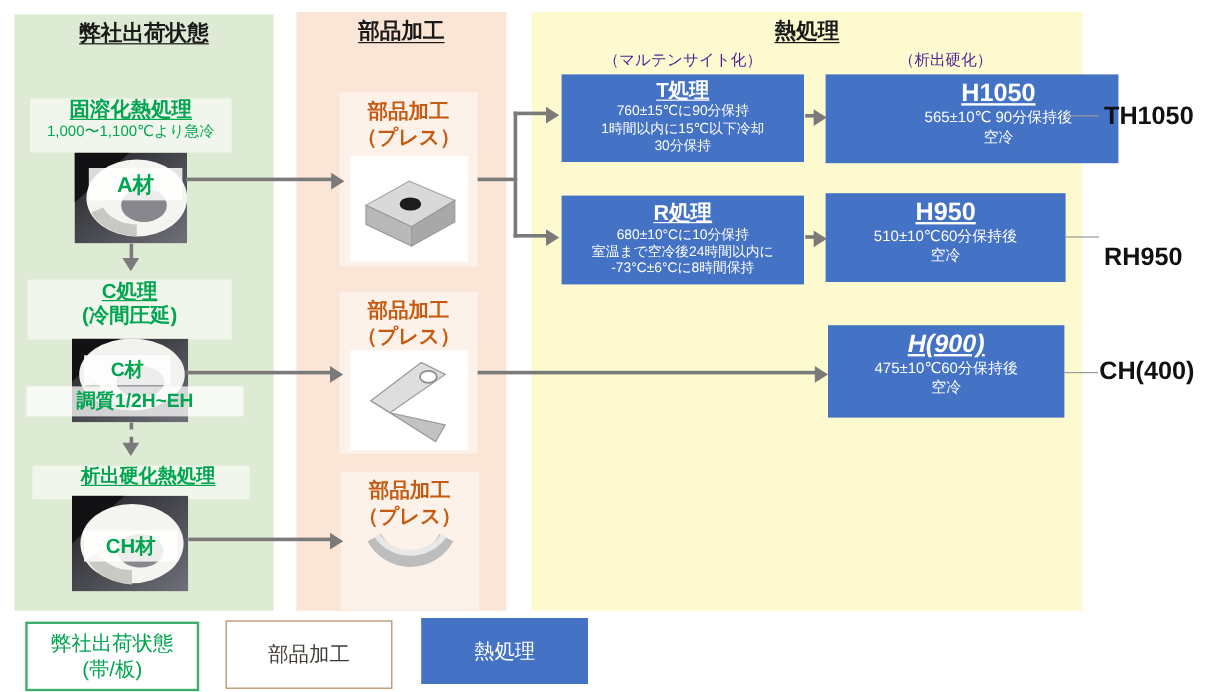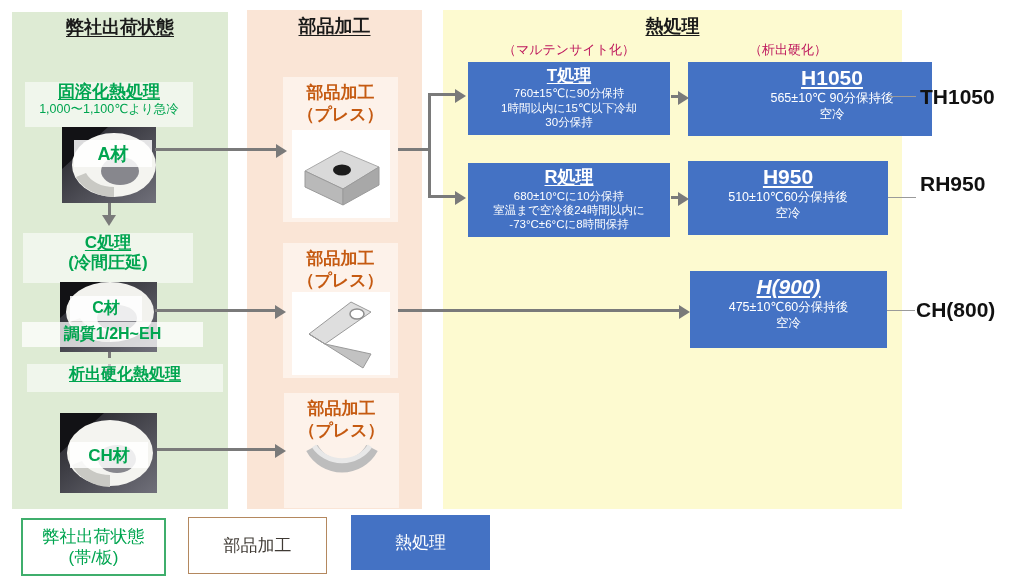--- a/index.html
+++ b/index.html
@@ -14,21 +14,21 @@
   .photo{position:absolute;overflow:hidden;}
   .photo svg{display:block;}
   .mat-label{position:absolute;background:rgba(255,255,255,0.85);color:#00A550;font-weight:bold;
              text-align:center;display:flex;align-items:center;justify-content:center;}
   .mid-box{position:absolute;background:#FDF2EA;text-align:center;}
   .mid-box .t{color:#C55A11;font-weight:bold;font-size:17px;line-height:1.3;padding-top:5px;}
   .part-img{position:absolute;background:#fff;display:flex;align-items:center;justify-content:center;}
   .blue-box{position:absolute;background:#4472C4;color:#fff;text-align:center;line-height:1.25;}
   .blue-box .bt{font-weight:bold;text-decoration:underline;text-underline-offset:2px;display:block;margin-top:3px;}
   .blue-box .bl{display:block;font-size:11.5px;}
-  .sub-label{position:absolute;text-align:center;font-size:13px;color:#be185d;}
+  .sub-label{position:absolute;text-align:center;font-size:13px;color:#4c1d95;}
   .out-label{position:absolute;font-weight:bold;font-size:21px;color:#111;white-space:nowrap;}
   .hline{position:absolute;height:3px;background:#7a7a7a;}
   .vline{position:absolute;width:3px;background:#7a7a7a;}
   .vdash{position:absolute;width:0;border-left:3px dashed #7a7a7a;}
   .thin{position:absolute;height:1px;background:#9a9a9a;}
   .ar-r{position:absolute;width:0;height:0;border-top:7px solid transparent;
         border-bottom:7px solid transparent;border-left:11px solid #7a7a7a;}
   .ar-d{position:absolute;width:0;height:0;border-left:7px solid transparent;
         border-right:7px solid transparent;border-top:11px solid #7a7a7a;}
   .legend{position:absolute;display:flex;align-items:center;justify-content:center;
@@ -91,21 +91,21 @@
   <div class="mat-label" style="left:70px;top:296px;width:72px;height:25px;font-size:16px;">
     <span>C材</span>
   </div>
   <div class="mat-label" style="left:22px;top:322px;width:181px;height:25px;font-size:16px;background:rgba(255,255,255,0.75);">
     <span>調質1/2H~EH</span>
   </div>
 
   <div class="vdash" style="left:108px;top:352px;height:18px;"></div>
   <div class="ar-d" style="left:102px;top:369px;"></div>
 
-  <div class="green-box" style="left:27px;top:364px;width:196px;height:28px;">
+  <div class="green-box" style="left:27px;top:388px;width:169px;height:28px;padding-left:12px;">
     <div class="green-title" style="font-size:16px;">析出硬化熱処理</div>
   </div>
 
   <div class="photo" style="left:60px;top:413px;width:97px;height:80px;">
     <svg width="97" height="80" viewBox="0 0 97 80">
       <rect width="97" height="80" fill="url(#coilbg)"></rect>
       <polygon points="0,0 44,0 0,40" fill="#121215"></polygon>
       <ellipse cx="50" cy="40" rx="43" ry="33" fill="#f4f4f0"></ellipse>
       <ellipse cx="57" cy="46" rx="19" ry="14" fill="#87878d"></ellipse>
       <path d="M12,52 A43,33 0 0 0 50,74 L50,62 A30,22 0 0 1 22,48 Z" fill="#c9c9c4"></path>
@@ -206,22 +206,22 @@
   <div class="ar-r" style="left:678px;top:192px;"></div>
 
   <div class="hline" style="left:398px;top:309px;width:282px;"></div>
   <div class="ar-r" style="left:679px;top:305px;"></div>
 
   <div class="thin" style="left:888px;top:96px;width:28px;"></div>
   <div class="thin" style="left:888px;top:197px;width:28px;"></div>
   <div class="thin" style="left:887px;top:310px;width:28px;"></div>
 
   <div class="out-label" style="left:920px;top:85px;">TH1050</div>
-  <div class="out-label" style="left:920px;top:172px;">RH950</div>
-  <div class="out-label" style="left:916px;top:298px;">CH(800)</div>
+  <div class="out-label" style="left:920px;top:203px;">RH950</div>
+  <div class="out-label" style="left:916px;top:298px;">CH(400)</div>
 
   <div class="legend" style="left:21px;top:518px;width:141px;height:54px;border:2px solid #3FAE6C;color:#00A550;">
     <div><span>弊社出荷状態</span><br>
          <span>(帯/板)</span></div>
   </div>
   <div class="legend" style="left:188px;top:517px;width:137px;height:55px;border:1.5px solid #B4885F;color:#3F3A34;">
     <span>部品加工</span>
   </div>
   <div class="legend" style="left:351px;top:515px;width:139px;height:55px;background:#4472C4;color:#fff;border:none;">
     <span>熱処理</span>

